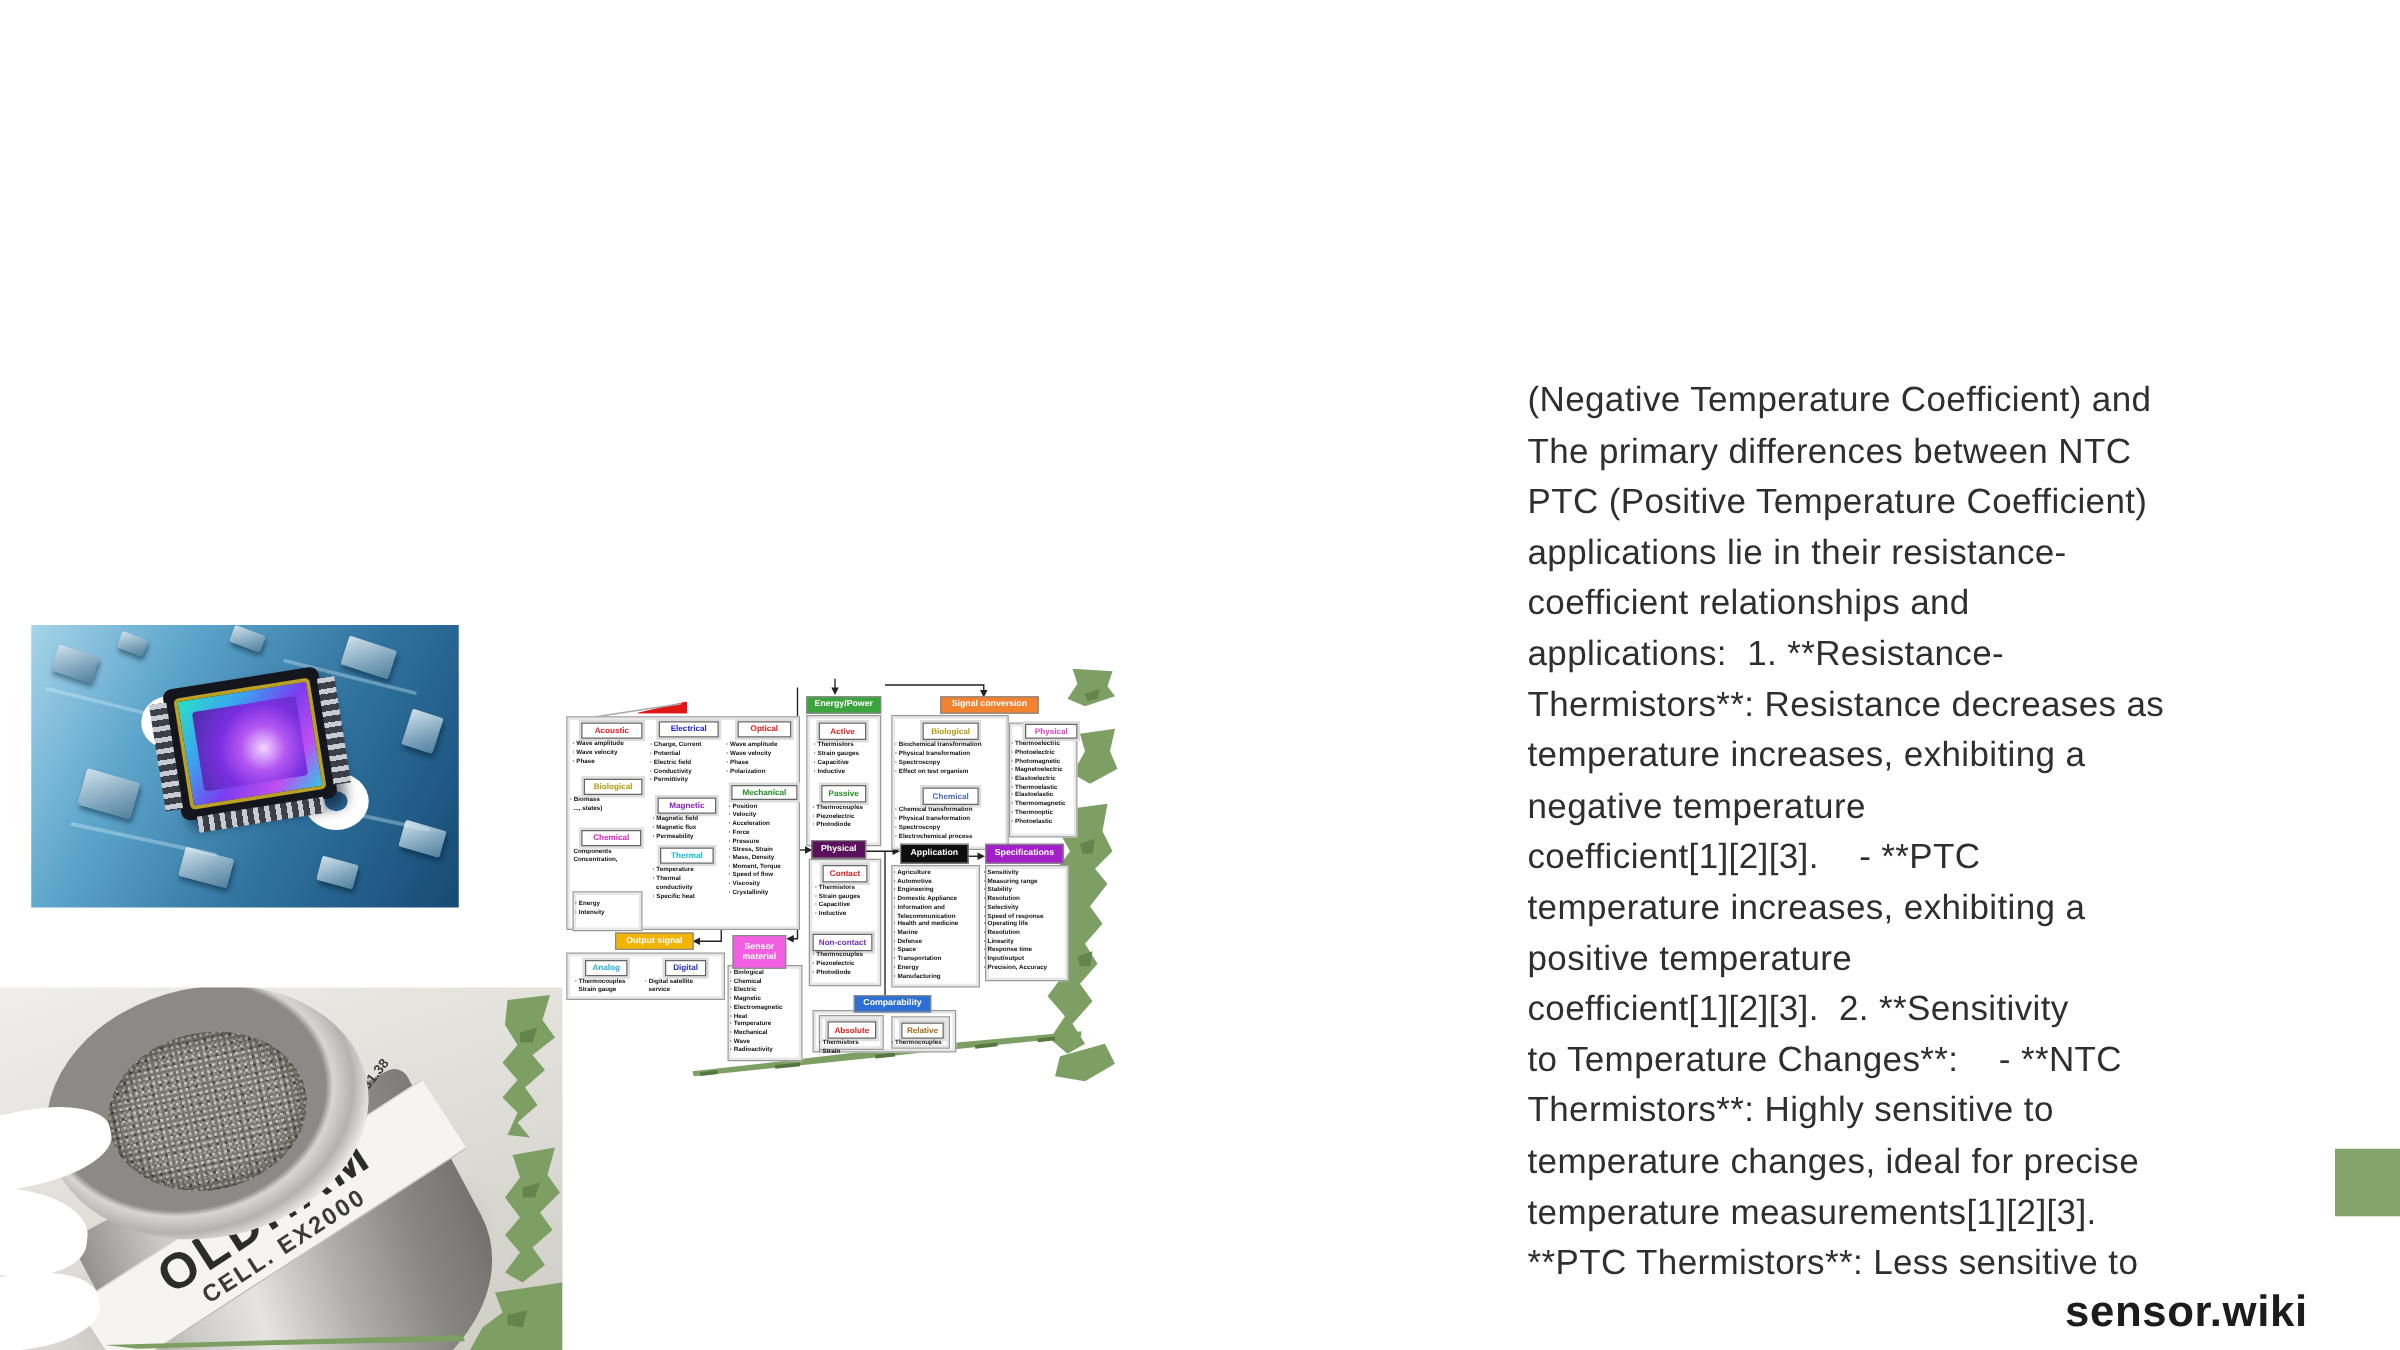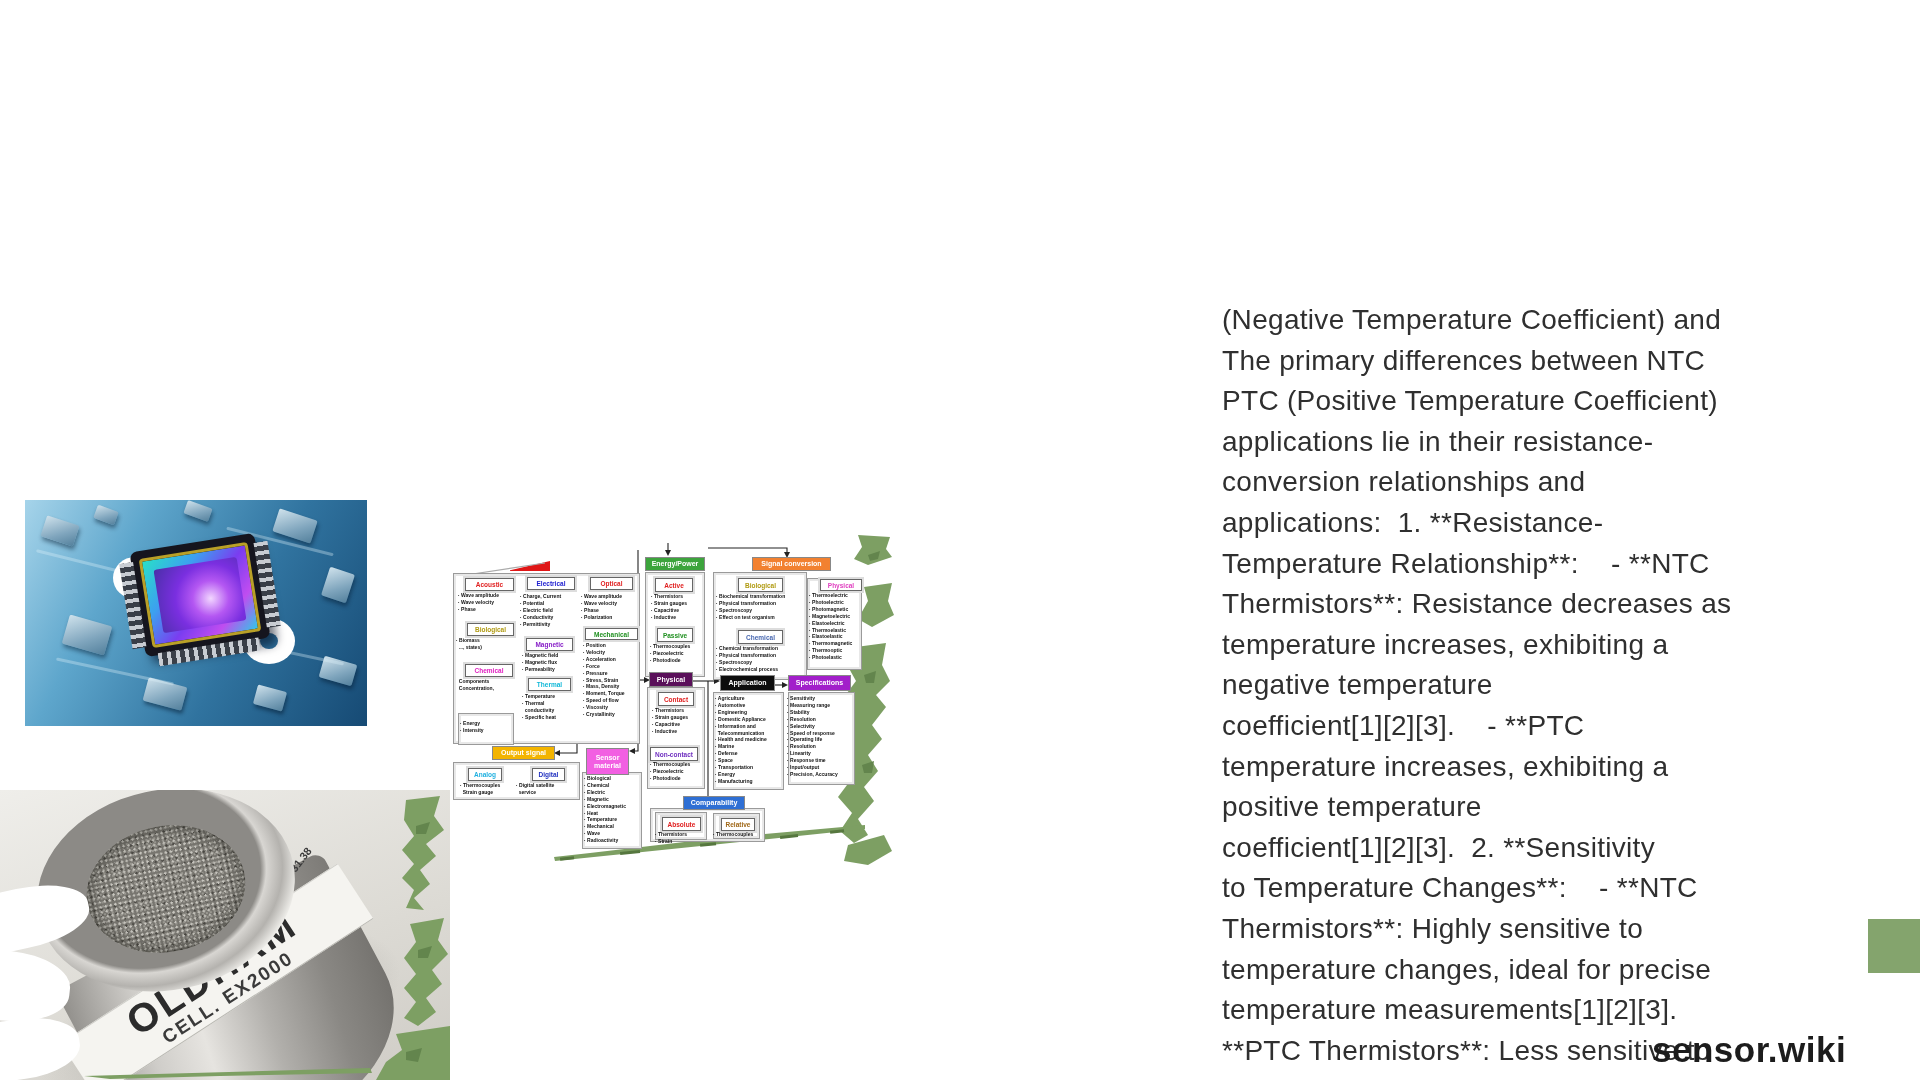--- a/index.html
+++ b/index.html
@@ -392,23 +392,22 @@
     <svg class="torn" style="left:70px;top:276px" width="310" height="14" viewBox="0 0 310 14">
       <polygon fill="#7d9f63" points="14,10 300,2 302,7 150,10 40,13"></polygon>
     </svg>
   </div>
 
   <div class="article" id="article">
       <div class="line">(Negative Temperature Coefficient) and</div>
       <div class="line">The primary differences between NTC</div>
       <div class="line">PTC (Positive Temperature Coefficient)</div>
       <div class="line">applications lie in their resistance-</div>
-      <div class="line">conversion relationships and</div>
+      <div class="line">coefficient relationships and</div>
       <div class="line">applications:  1. **Resistance-</div>
-      <div class="line">Temperature Relationship**:    - **NTC</div>
       <div class="line">Thermistors**: Resistance decreases as</div>
       <div class="line">temperature increases, exhibiting a</div>
       <div class="line">negative temperature</div>
       <div class="line">coefficient[1][2][3].    - **PTC</div>
       <div class="line">temperature increases, exhibiting a</div>
       <div class="line">positive temperature</div>
       <div class="line">coefficient[1][2][3].  2. **Sensitivity</div>
       <div class="line">to Temperature Changes**:    - **NTC</div>
       <div class="line">Thermistors**: Highly sensitive to</div>
       <div class="line">temperature changes, ideal for precise</div>

